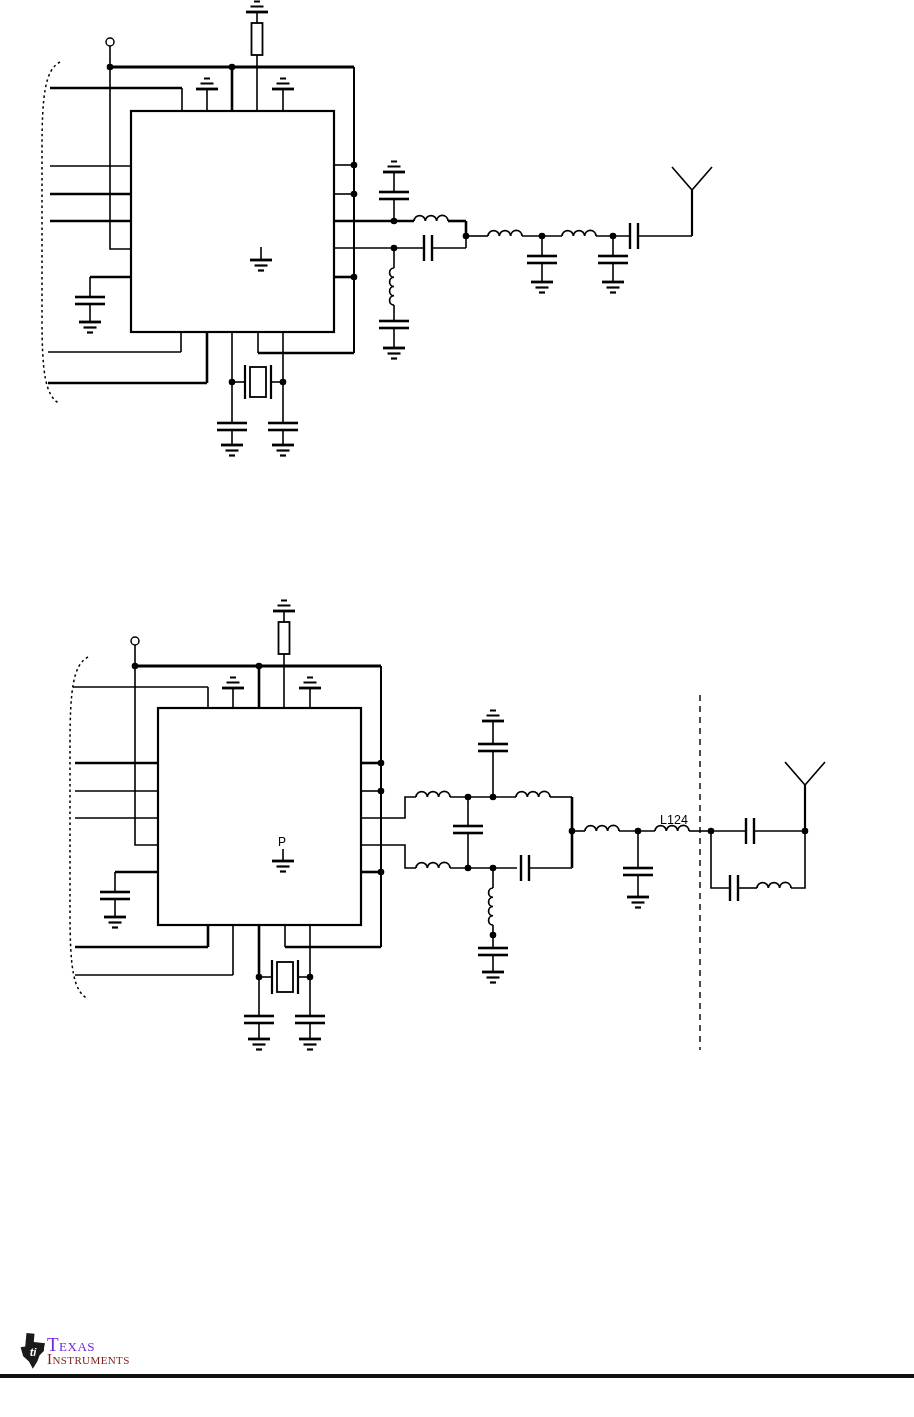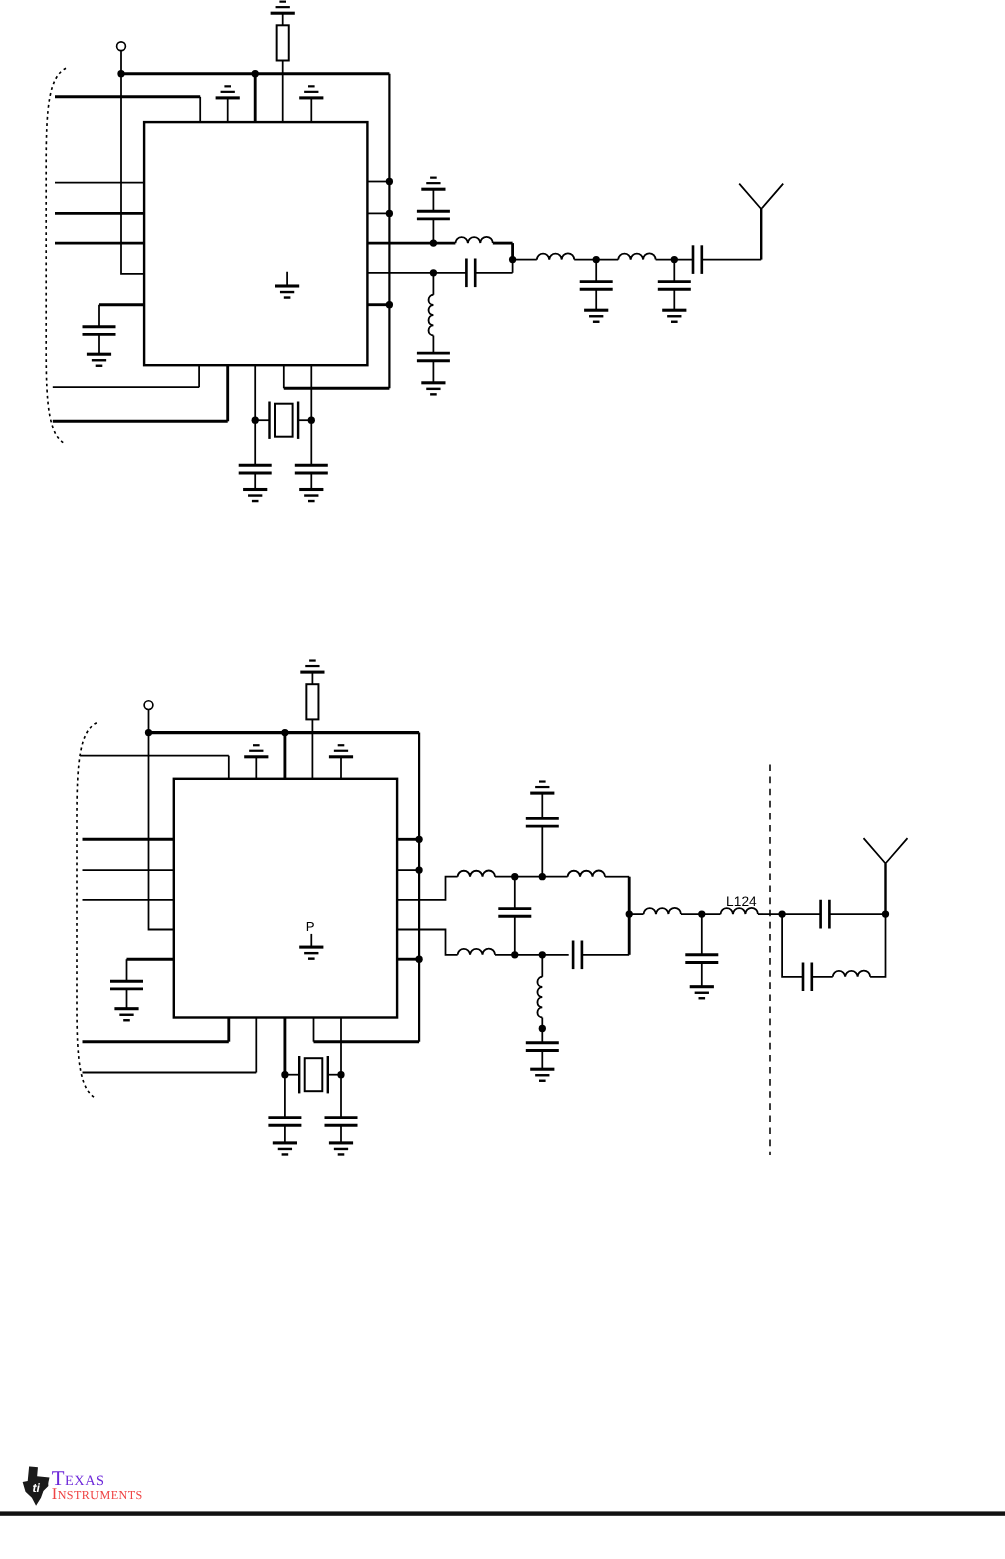--- a/index.html
+++ b/index.html
@@ -4,21 +4,21 @@
 <style>
   html,body{margin:0;padding:0;background:#fff;}
   body{width:914px;height:1417px;position:relative;font-family:"Liberation Sans",sans-serif;overflow:hidden;}
   #canvas{position:absolute;top:0;left:0;}
   .footer-rule{position:absolute;left:0;top:1374px;width:914px;height:4px;background:#111;}
   .ti-logo{position:absolute;left:20px;top:1333px;width:240px;height:36px;}
   .ti-bug{position:absolute;left:0;top:0;}
   .ti-word1{position:absolute;left:27px;top:4px;font-family:"Liberation Serif",serif;
     font-variant:small-caps;font-size:19px;line-height:16px;color:#6d28d9;letter-spacing:.5px;}
   .ti-word2{position:absolute;left:27px;top:19px;font-family:"Liberation Serif",serif;
-    font-variant:small-caps;font-size:15px;line-height:14px;color:#ef4444;letter-spacing:.4px;}
+    font-variant:small-caps;font-size:15px;line-height:14px;color:#7f1d1d;letter-spacing:.4px;}
   svg text{font-family:"Liberation Sans",sans-serif;}
 </style>
 </head>
 <body>
 
 <svg id="canvas" width="914" height="1417" viewBox="0 0 914 1417">
   <defs>
     <g id="gndsym">
       <line x1="-11" x2="11" y1="0" y2="0" stroke-width="2.8"></line>
       <line x1="-6.5" x2="6.5" y1="5.5" y2="5.5" stroke-width="2.2"></line>

